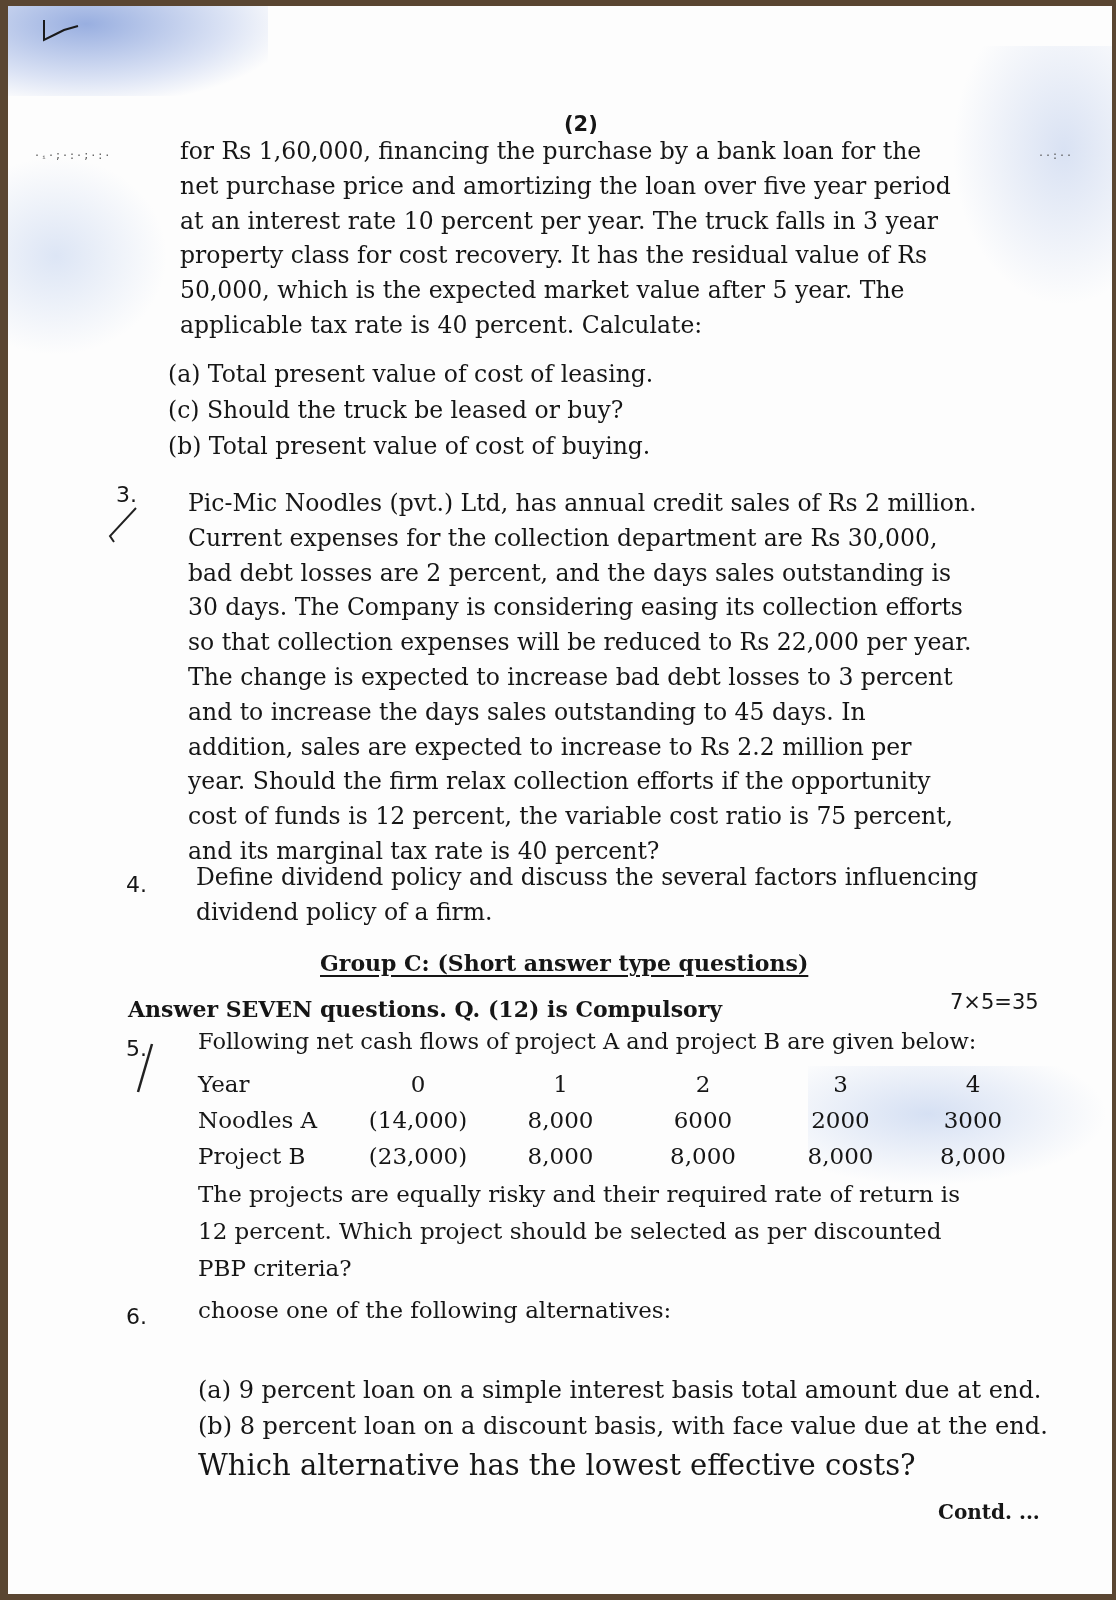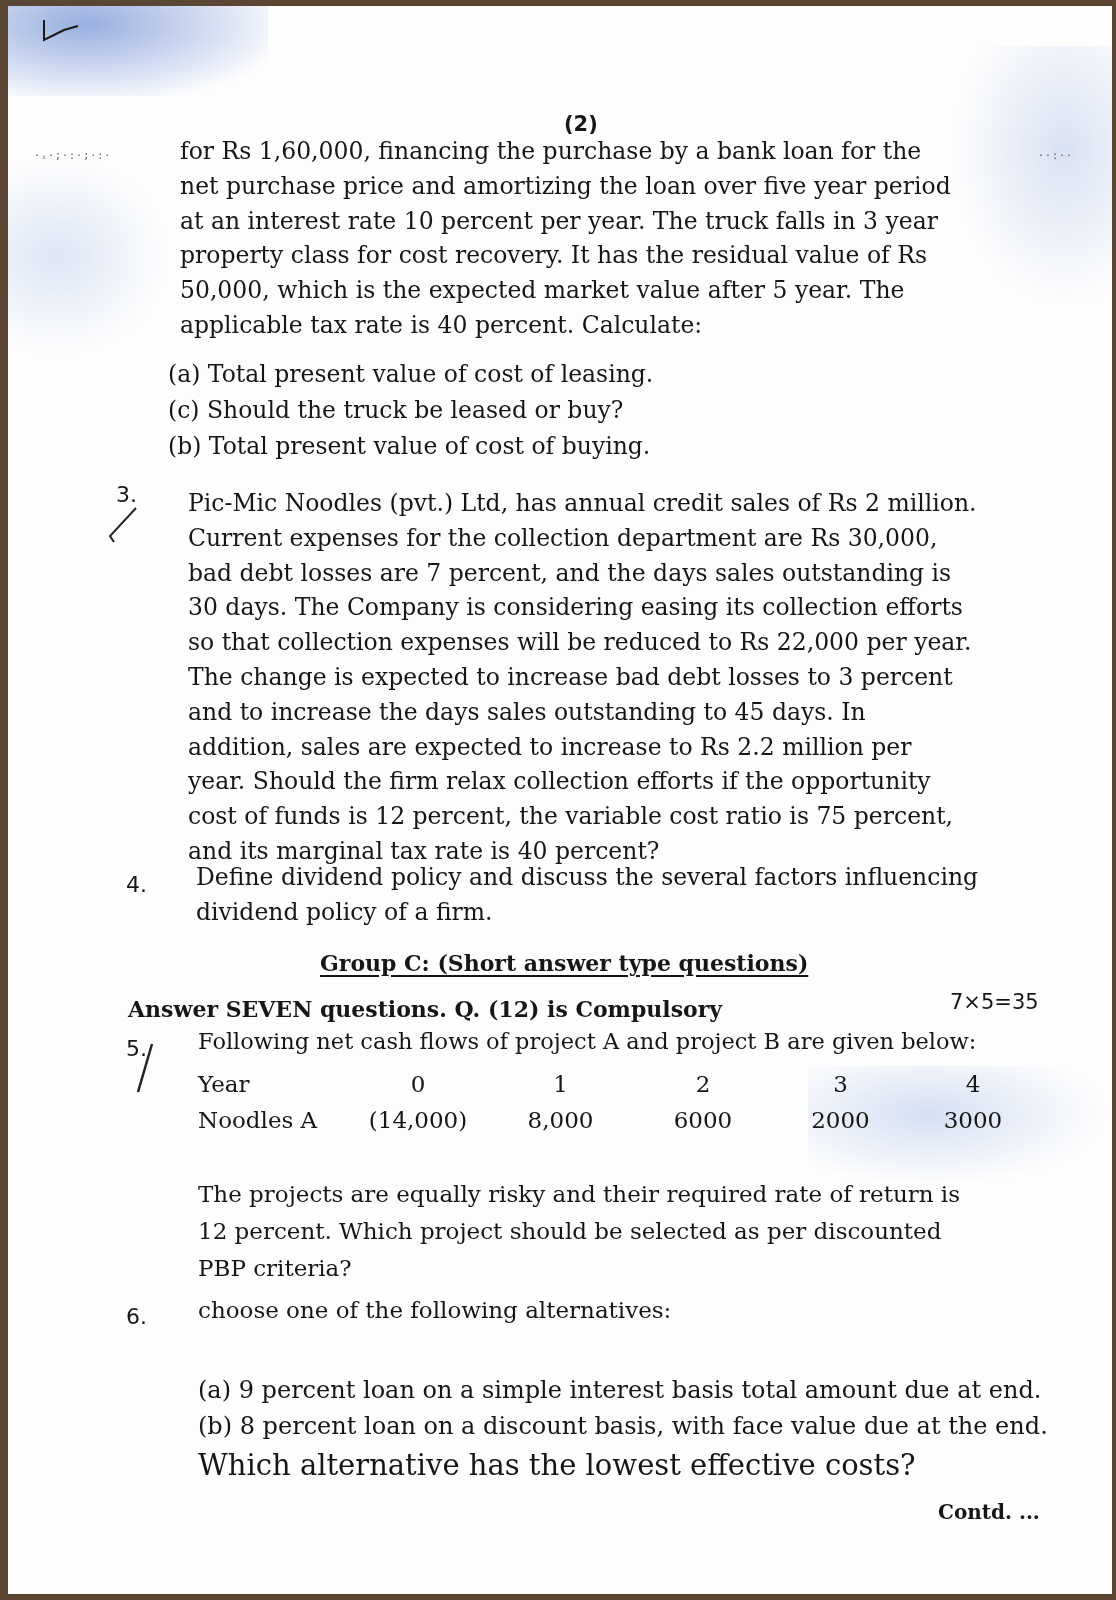--- a/index.html
+++ b/index.html
@@ -165,21 +165,21 @@
     <span class="line">(b) Total present value of cost of buying.</span>
   </div>
 
   <div class="qnum q3num">3.</div>
   <svg class="q3tick" viewBox="0 0 36 40">
     <path d="M30 2 L4 30 L8 36" stroke="#222" stroke-width="2" fill="none"></path>
   </svg>
   <div class="para q3">
     <span class="line">Pic-Mic Noodles (pvt.) Ltd, has annual credit sales of Rs 2 million.</span>
     <span class="line">Current expenses for the collection department are Rs 30,000,</span>
-    <span class="line">bad debt losses are 7 percent, and the days sales outstanding is</span>
+    <span class="line">bad debt losses are 2 percent, and the days sales outstanding is</span>
     <span class="line">30 days. The Company is considering easing its collection efforts</span>
     <span class="line">so that collection expenses will be reduced to Rs 22,000 per year.</span>
     <span class="line">The change is expected to increase bad debt losses to 3 percent</span>
     <span class="line">and to increase the days sales outstanding to 45 days. In</span>
     <span class="line">addition, sales are expected to increase to Rs 2.2 million per</span>
     <span class="line">year. Should the firm relax collection efforts if the opportunity</span>
     <span class="line">cost of funds is 12 percent, the variable cost ratio is 75 percent,</span>
     <span class="line">and its marginal tax rate is 40 percent?</span>
   </div>
 
@@ -209,20 +209,28 @@
       <td class="c4">4</td>
     </tr>
     <tr>
       <td class="label">Noodles A</td>
       <td class="c0">(14,000)</td>
       <td class="c1">8,000</td>
       <td class="c2">6000</td>
       <td class="c3">2000</td>
       <td class="c4">3000</td>
     </tr>
+    <tr>
+      <td class="label">Project B</td>
+      <td class="c0">(23,000)</td>
+      <td class="c1">8,000</td>
+      <td class="c2">8,000</td>
+      <td class="c3">8,000</td>
+      <td class="c4">8,000</td>
+    </tr>
   </tbody>
     </table>
   <div class="para q5text">
     <span class="line">The projects are equally risky and their required rate of return is</span>
     <span class="line">12 percent. Which project should be selected as per discounted</span>
     <span class="line">PBP criteria?</span>
   </div>
 
   <div class="qnum q6num">6.</div>
   <div class="para q6">

